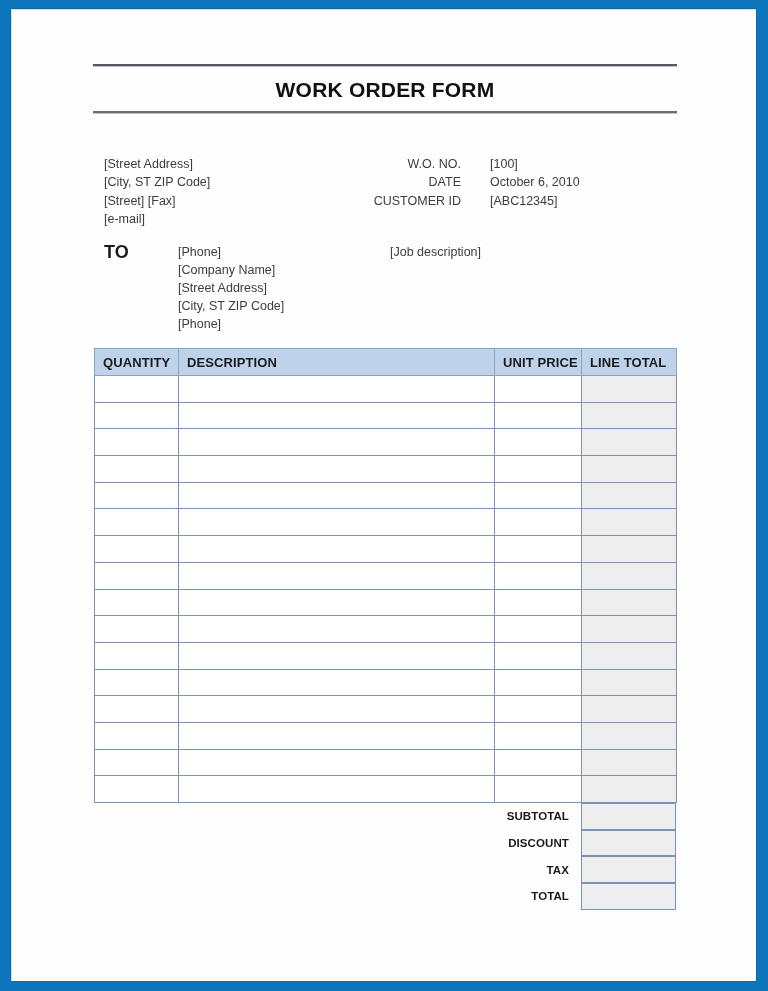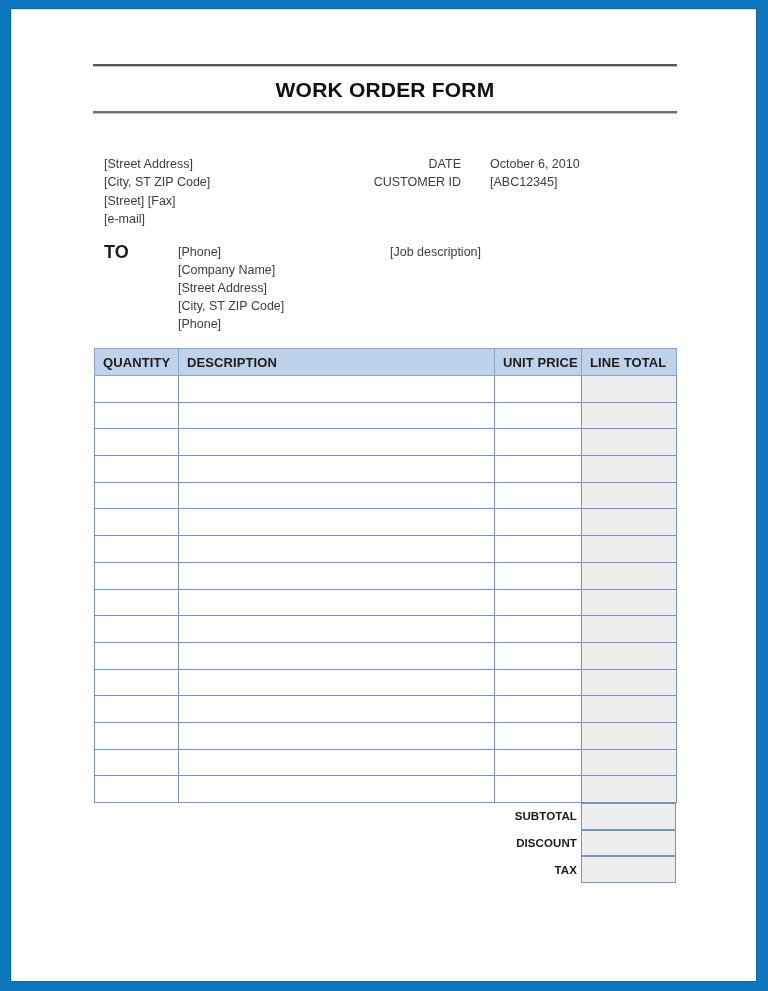--- a/index.html
+++ b/index.html
@@ -150,21 +150,21 @@
     width: 244px;
   }
   .totals-row {
     display: flex;
     align-items: center;
     height: 26.7px;
   }
   .totals-label {
     flex: 1;
     text-align: right;
-    padding-right: 4px;
+    padding-right: 12px;
     font-size: 11.5px;
     font-weight: bold;
     color: #1a1a1a;
     letter-spacing: 0.1px;
     box-sizing: border-box;
   }
   .totals-box {
     width: 95px;
     height: 26.7px;
     background: #eeeeee;
@@ -186,20 +186,24 @@
     </div>
 
     <div class="sender-block">
       <div>[Street Address]</div>
       <div>[City, ST ZIP Code]</div>
       <div>[Street] [Fax]</div>
       <div>[e-mail]</div>
     </div>
 
     <div class="meta-block">
+      <div class="meta-row">
+        <div class="meta-label">W.O. NO.</div>
+        <div class="meta-value">[100]</div>
+      </div>
       <div class="meta-row">
         <div class="meta-label">DATE</div>
         <div class="meta-value">October 6, 2010</div>
       </div>
       <div class="meta-row">
         <div class="meta-label">CUSTOMER ID</div>
         <div class="meta-value">[ABC12345]</div>
       </div>
     </div>
 
@@ -338,16 +342,20 @@
         <div class="totals-box"></div>
       </div>
       <div class="totals-row">
         <div class="totals-label">DISCOUNT</div>
         <div class="totals-box"></div>
       </div>
       <div class="totals-row">
         <div class="totals-label">TAX</div>
         <div class="totals-box"></div>
       </div>
+      <div class="totals-row">
+        <div class="totals-label">TOTAL</div>
+        <div class="totals-box"></div>
+      </div>
     </div>
 
   </div>
 </div>
 
 </body></html>

